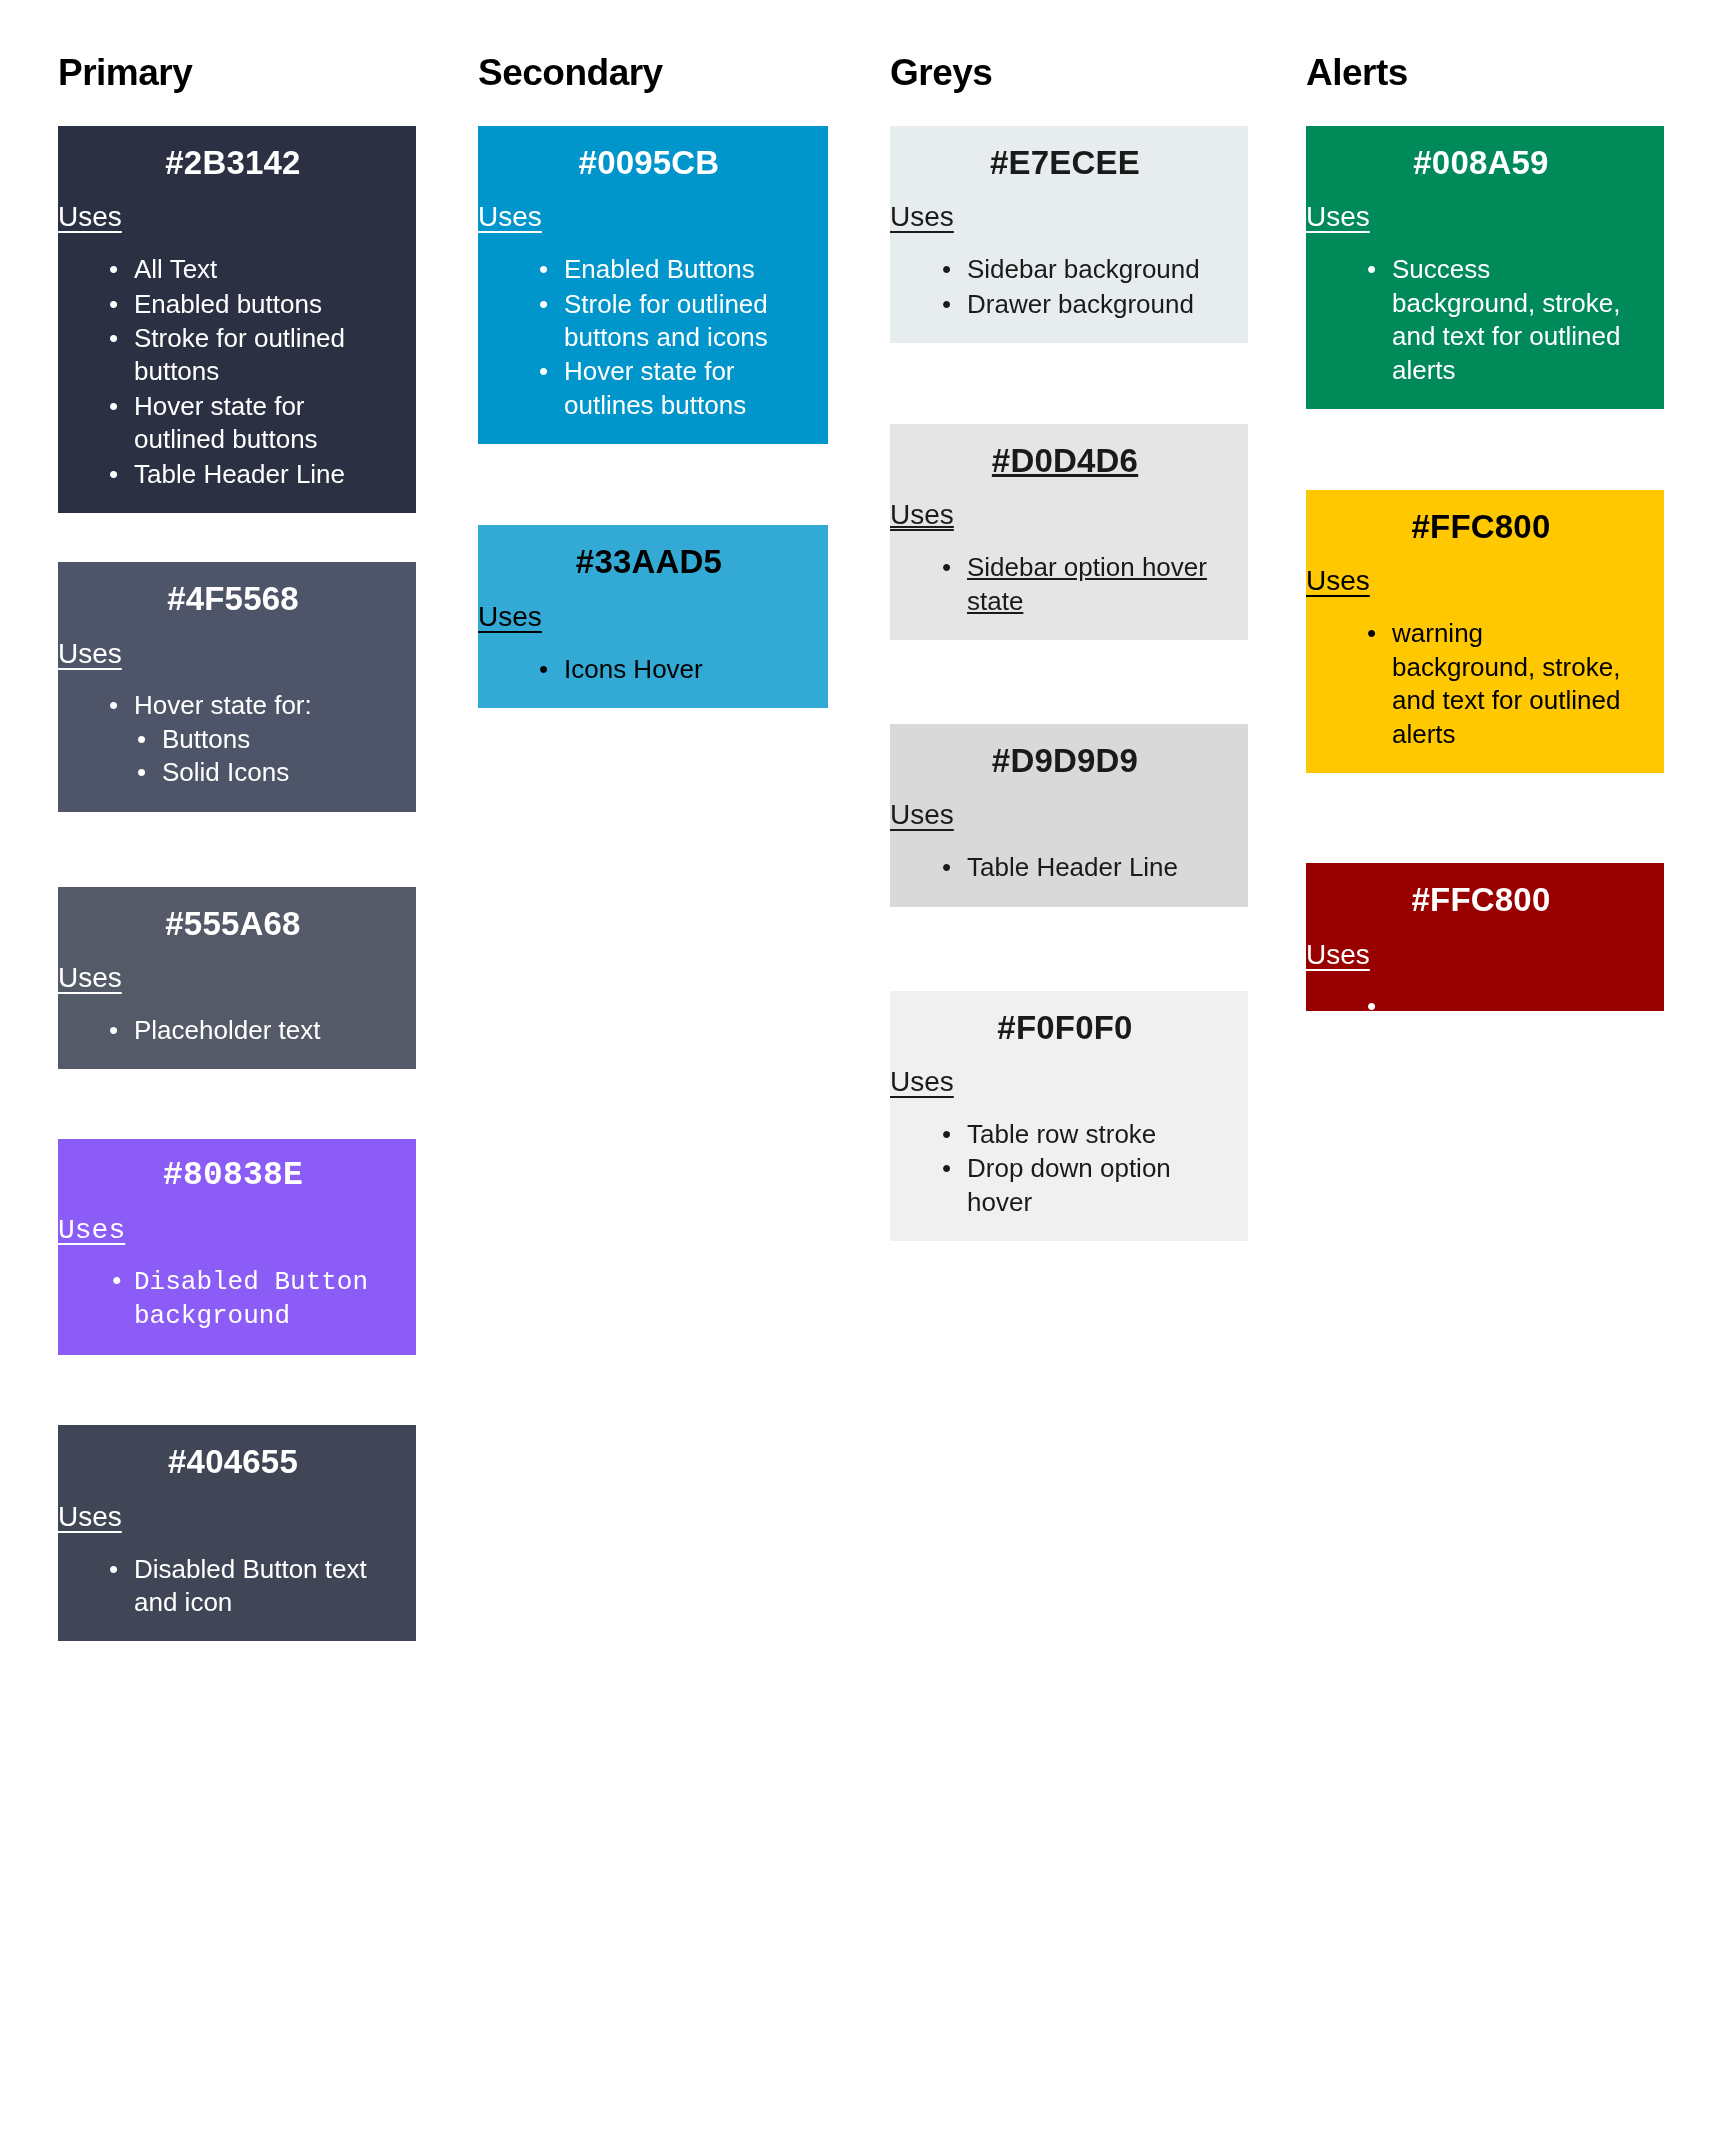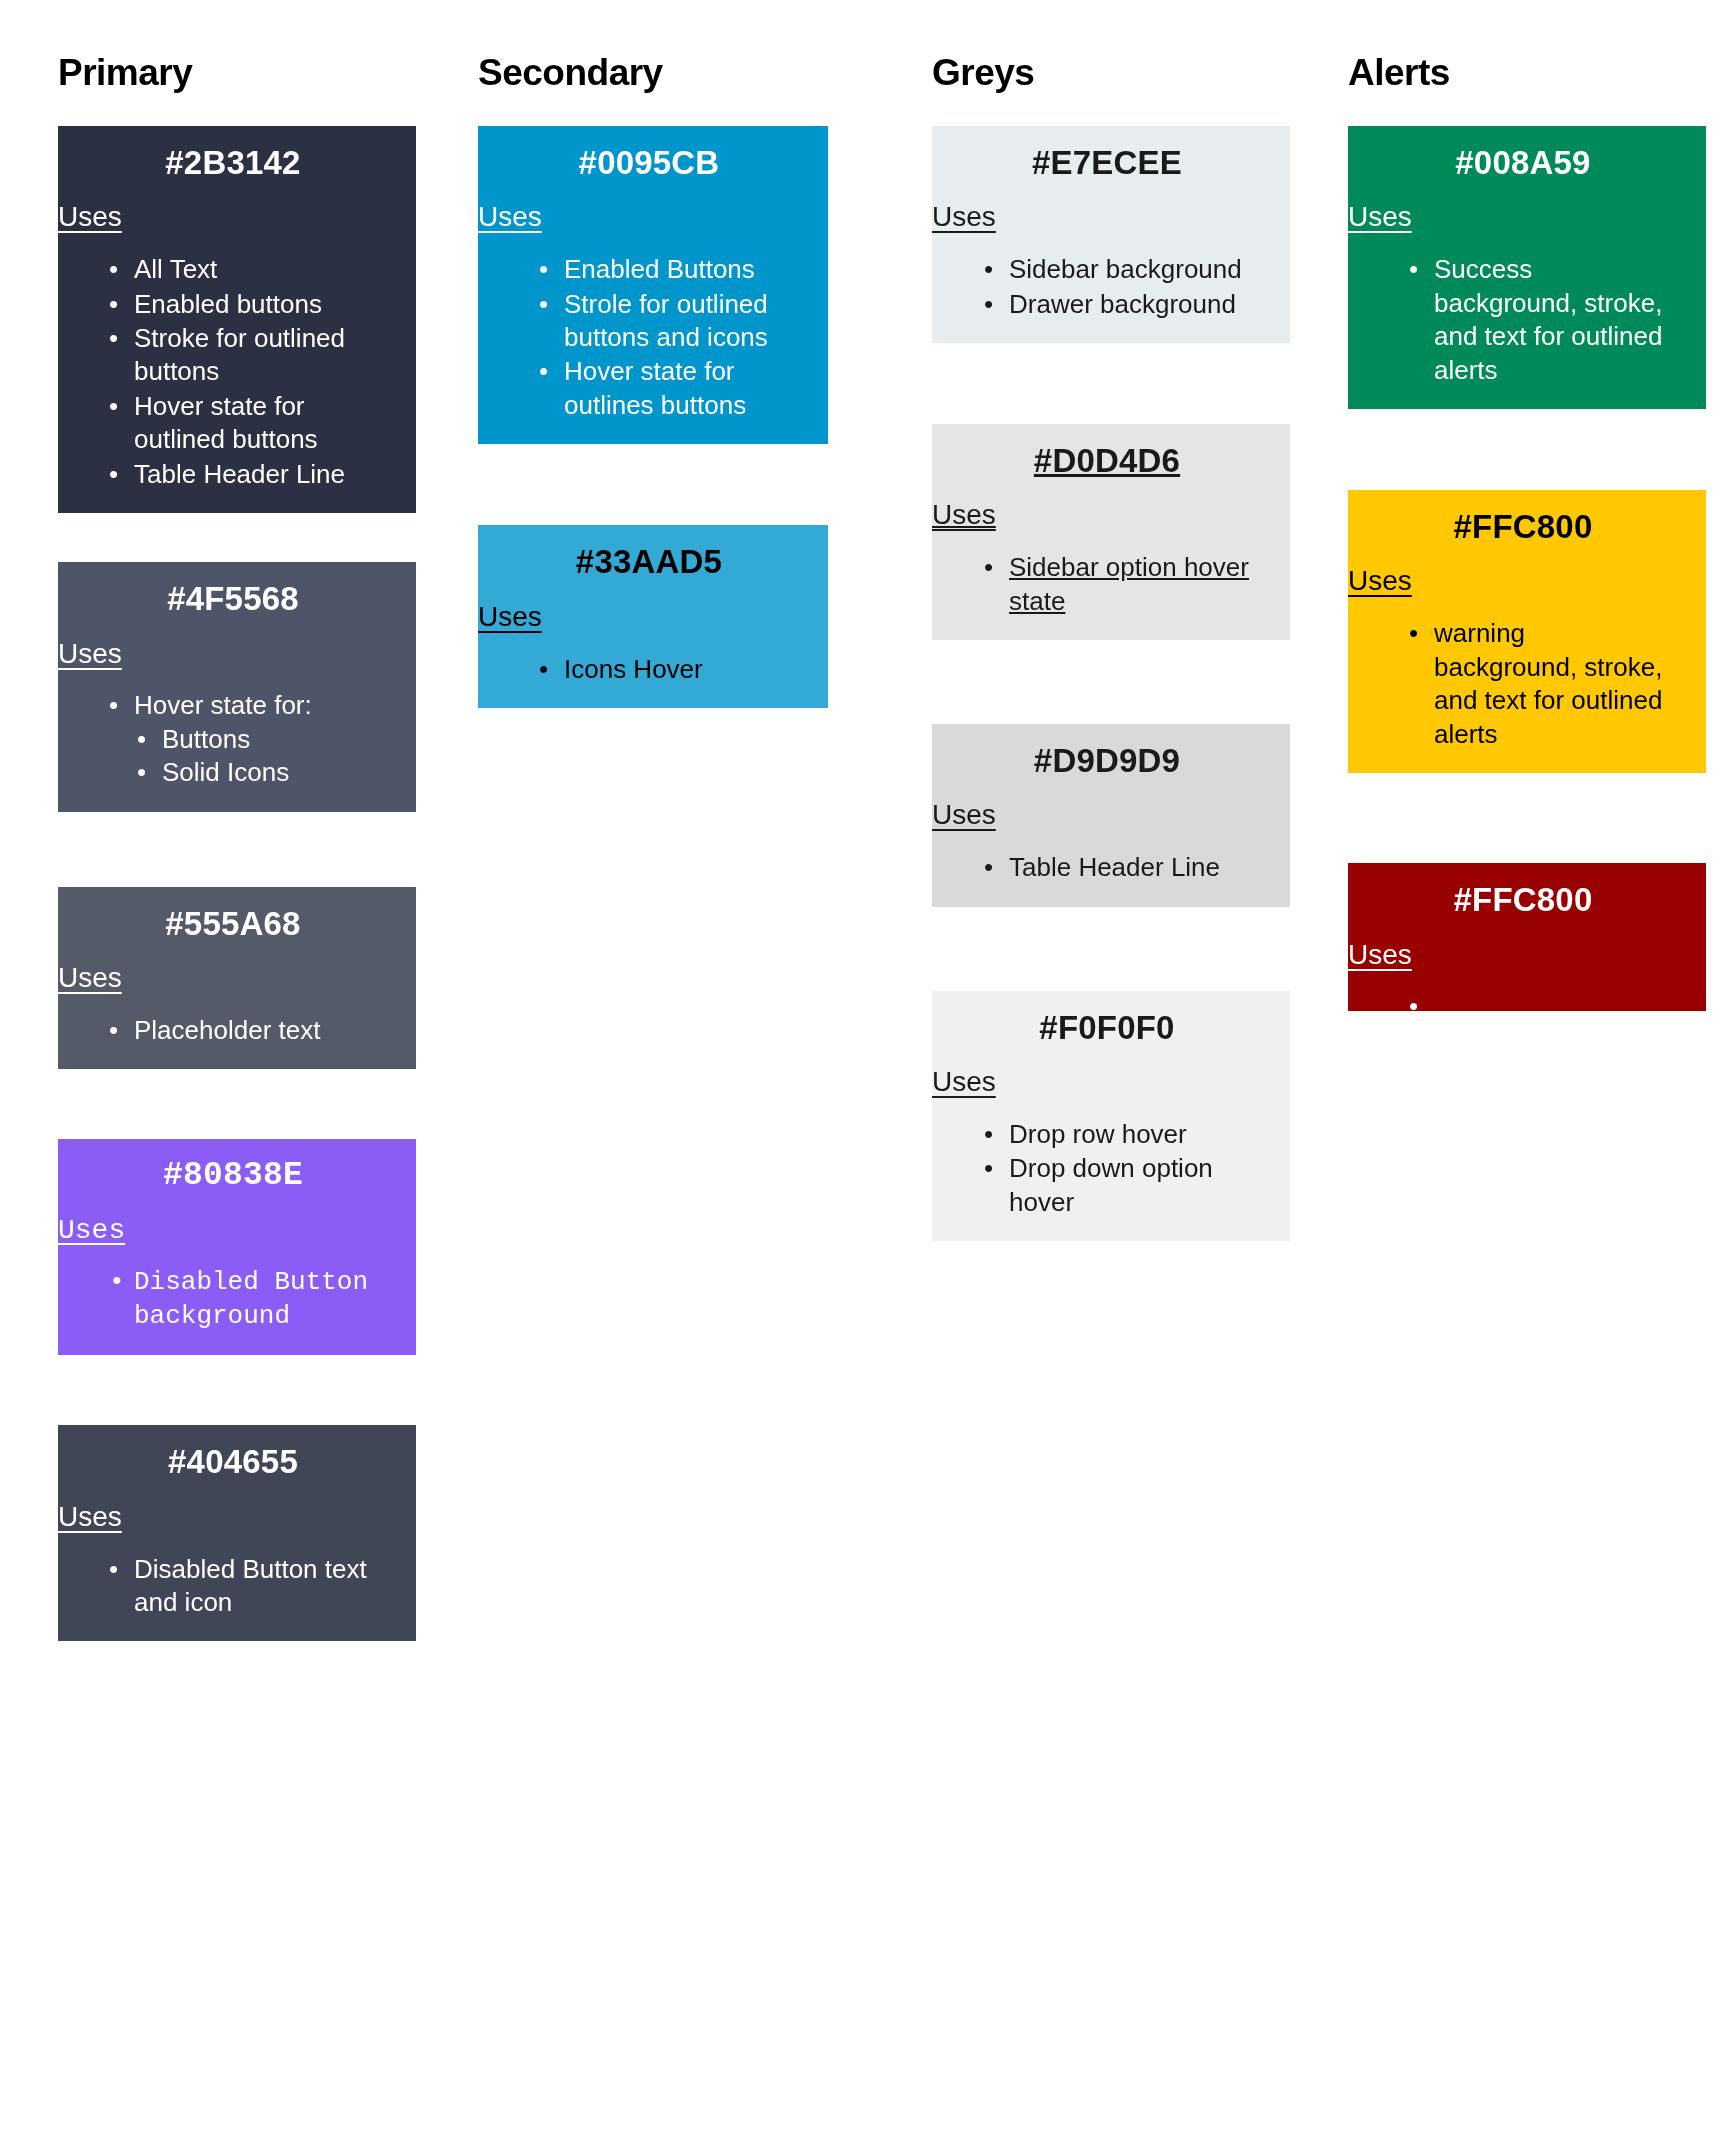--- a/index.html
+++ b/index.html
@@ -23,21 +23,21 @@
     padding: 54px 0 0 0;
   }
   .column {
     display: flex;
     flex-direction: column;
     gap: 8px;
   }
   
   .col-primary   { margin-left: 58px; width: 358px; }
   .col-secondary { margin-left: 62px; width: 350px; }
-  .col-greys     { margin-left: 104px; width: 358px; }
+  .col-greys     { margin-left: 62px; width: 358px; }
   .col-alerts    { margin-left: 58px; width: 358px; }
 
   .column-title {
     font-size: 37px;
     font-weight: bold;
     line-height: 1.0;
     color: #000000;
     letter-spacing: -0.5px;
     margin-bottom: 27px;
     white-space: nowrap;
@@ -200,21 +200,21 @@
           <div class="uses-label">Uses</div>
           <ul class="uses" style="padding: 0px 32px 0px 77px;">
             <li><span class="bullet">•</span><span>Table Header Line</span></li>
           </ul>
         </div>
         <div class="spacer" style="height: 68px;"></div>
         <div class="swatch" style="background: rgb(240, 240, 240); color: rgb(26, 26, 26);">
           <div class="hex">#F0F0F0</div>
           <div class="uses-label">Uses</div>
           <ul class="uses" style="padding: 0px 32px 0px 77px;">
-            <li><span class="bullet">•</span><span>Drop row hover</span></li>
+            <li><span class="bullet">•</span><span>Table row stroke</span></li>
             <li><span class="bullet">•</span><span>Drop down option hover</span></li>
           </ul>
         </div>
       </div>
       <div class="column col-alerts">
         <div class="column-title">Alerts</div>
         <div class="swatch" style="background: rgb(0, 138, 89); color: rgb(255, 255, 255);">
           <div class="hex">#008A59</div>
           <div class="uses-label">Uses</div>
           <ul class="uses" style="padding: 0px 32px 0px 86px;">

